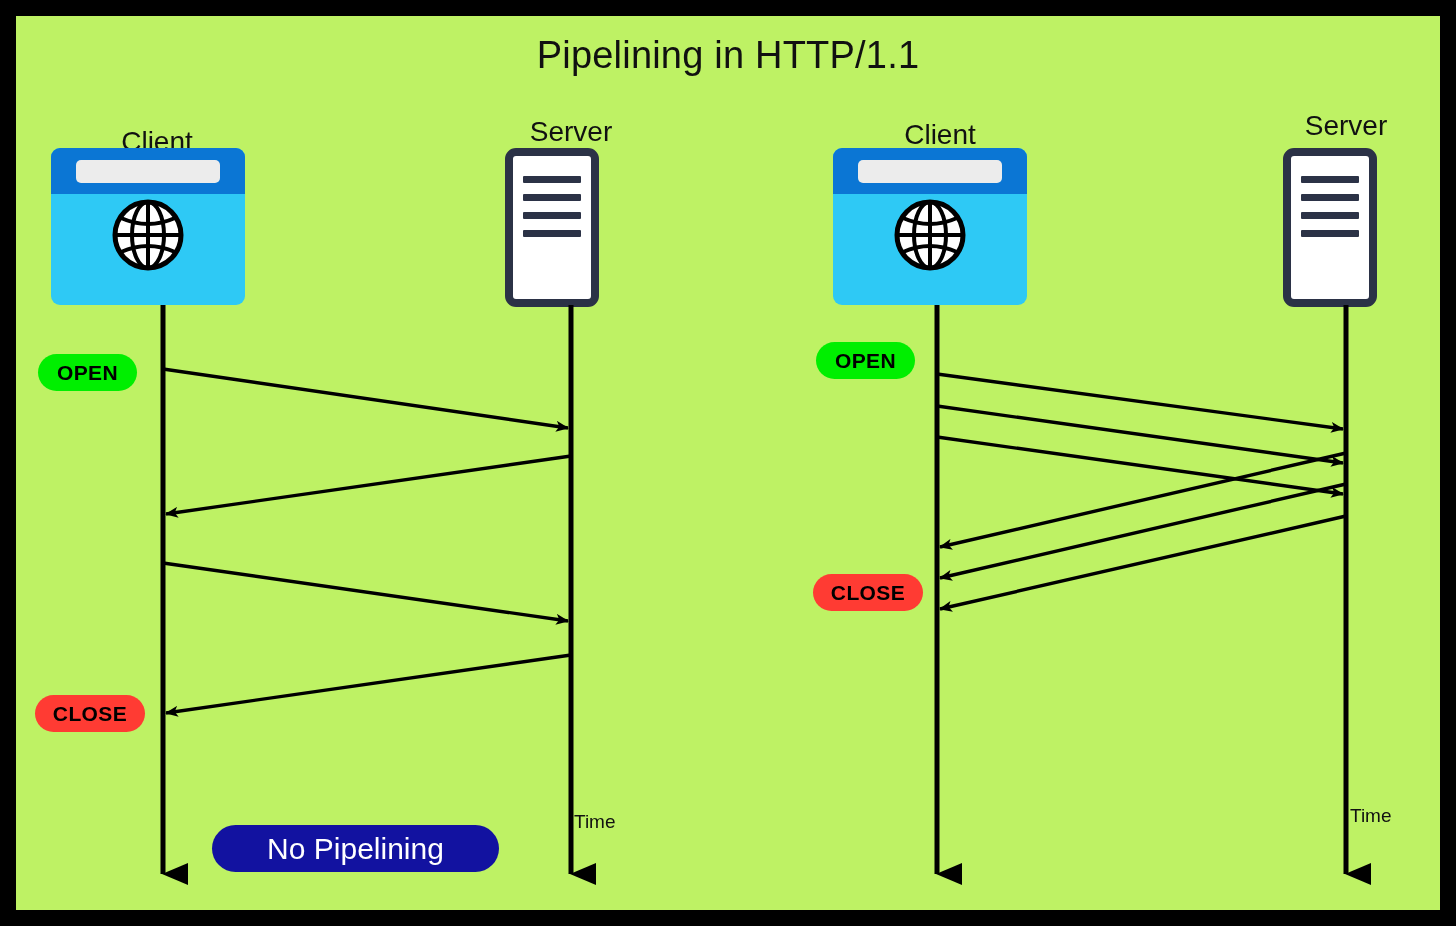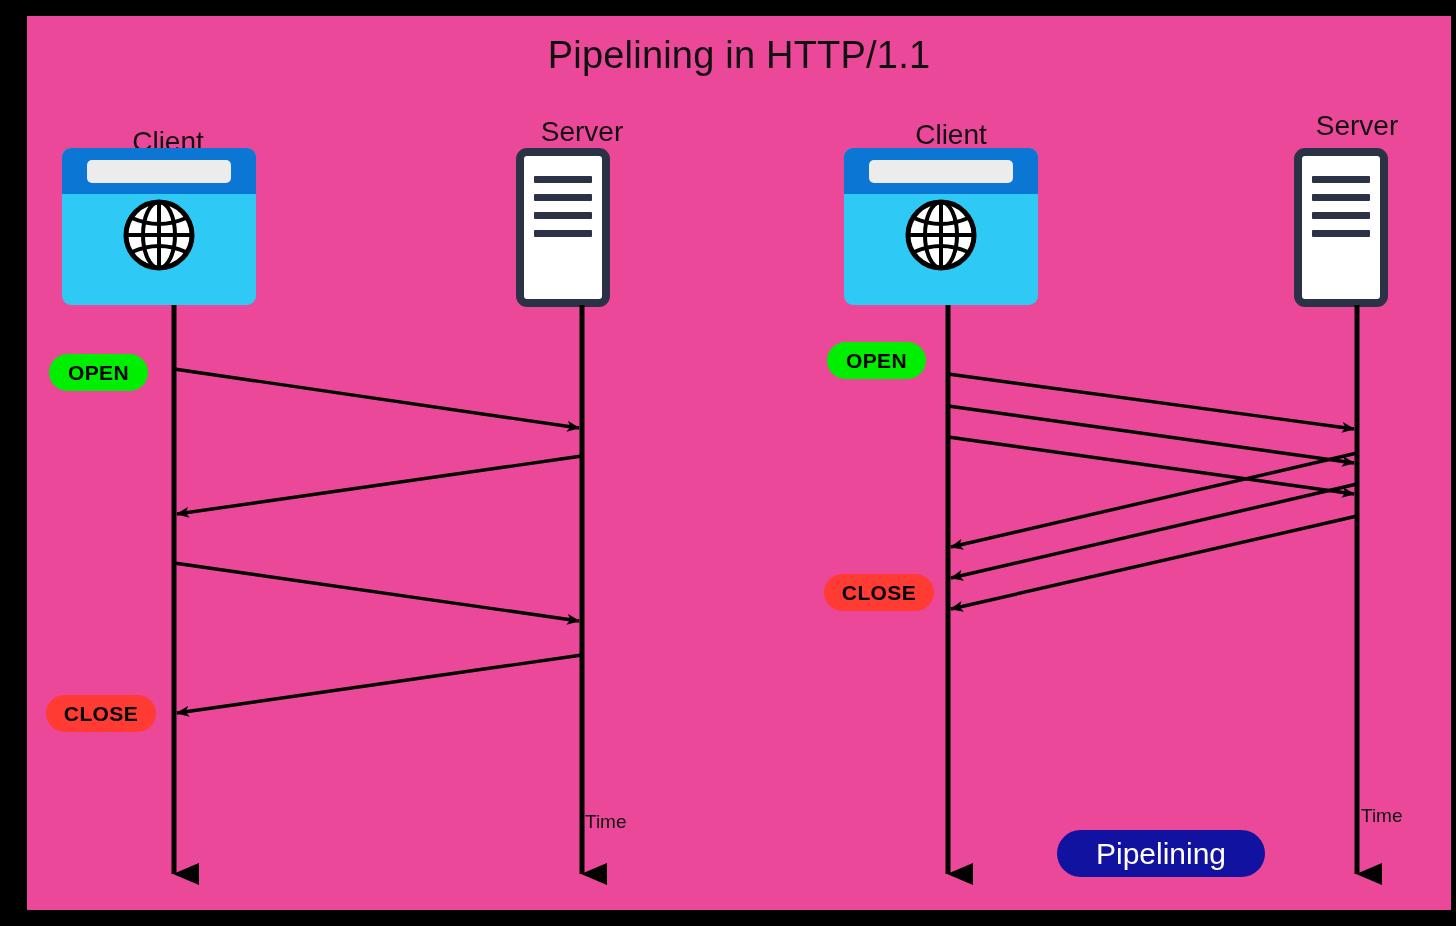--- a/index.html
+++ b/index.html
@@ -20,23 +20,22 @@
     height: 926px;
     background: #000000;
     box-sizing: border-box;
   }
   #canvas {
     position: absolute;
     left: 16px;
     top: 16px;
     width: 1424px;
     height: 894px;
-    background: #ec4899;
+    background: #bef264;
     overflow: hidden;
-    margin-left: 11px;
   }
   
   #title {
     position: absolute;
     left: 0;
     top: 18px;
     width: 1424px;
     text-align: center;
     font-size: 38px;
     font-weight: 400;
@@ -171,20 +170,21 @@
       <div class="server-slot" style="top:20px;"></div>
       <div class="server-slot" style="top:38px;"></div>
       <div class="server-slot" style="top:56px;"></div>
       <div class="server-slot" style="top:74px;"></div>
     </div>
 
     <div class="state-pill" style="left:22px; top:338px; width:99px; height:37px; background:#00ef00;">OPEN</div>
 
     <div class="state-pill" style="left:19px; top:679px; width:110px; height:37px; background:#ff3b33;">CLOSE</div>
 
+    <div class="mode-pill" style="left:196px; top:809px; width:287px; height:47px; background:#1212a0;">No Pipelining</div>
 
     <div class="time-label" style="left:558px; top:795px;">Time</div>
 
     <div class="node-label" style="left:834px; top:103px; width:180px;">Client</div>
 
     <div class="browser" style="left:817px; top:132px; width:194px; height:157px;">
       <div class="browser-bar"></div>
       <div class="browser-url"></div>
       <span class="globe">
         <svg width="76" height="76" viewBox="0 0 76 76">
@@ -204,21 +204,20 @@
       <div class="server-slot" style="top:20px;"></div>
       <div class="server-slot" style="top:38px;"></div>
       <div class="server-slot" style="top:56px;"></div>
       <div class="server-slot" style="top:74px;"></div>
     </div>
 
     <div class="state-pill" style="left:800px; top:326px; width:99px; height:37px; background:#00ef00;">OPEN</div>
 
     <div class="state-pill" style="left:797px; top:558px; width:110px; height:37px; background:#ff3b33;">CLOSE</div>
 
-    <div class="mode-pill" style="left:1030px; top:814px; width:208px; height:47px; background:#1212a0;">Pipelining</div>
 
     <div class="time-label" style="left:1334px; top:789px;">Time</div>
 
     <svg id="wires" viewBox="0 0 1424 894">
       <defs>
         <marker id="msgArrow" markerWidth="13" markerHeight="11" refX="12" refY="5.5" orient="auto" markerUnits="userSpaceOnUse">
           <path d="M0,0 L13,5.5 L0,11 L3.2,5.5 Z" fill="#000000"></path>
         </marker>
         <marker id="timeArrow" markerWidth="22" markerHeight="26" refX="11" refY="25" orient="auto" markerUnits="userSpaceOnUse">
           <path d="M0,0 L22,0 L11,26 Z" fill="#000000"></path>

